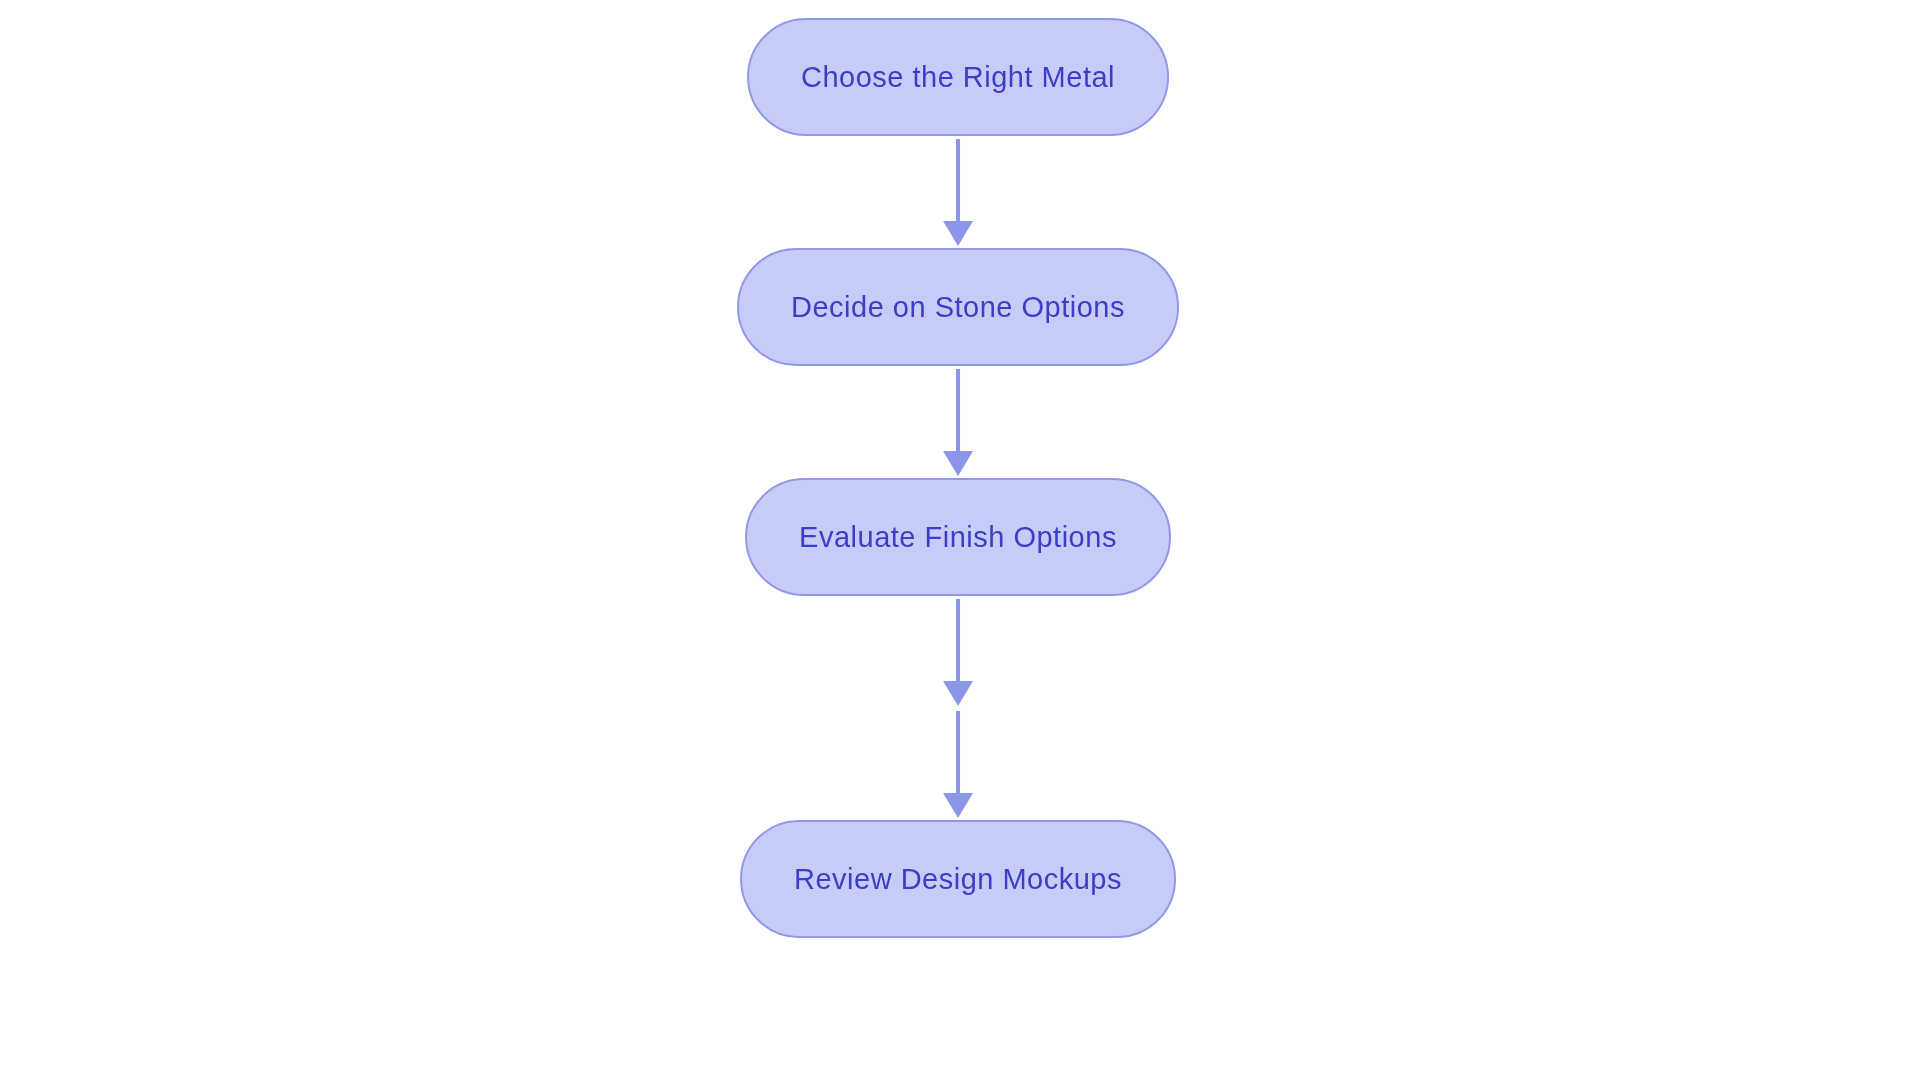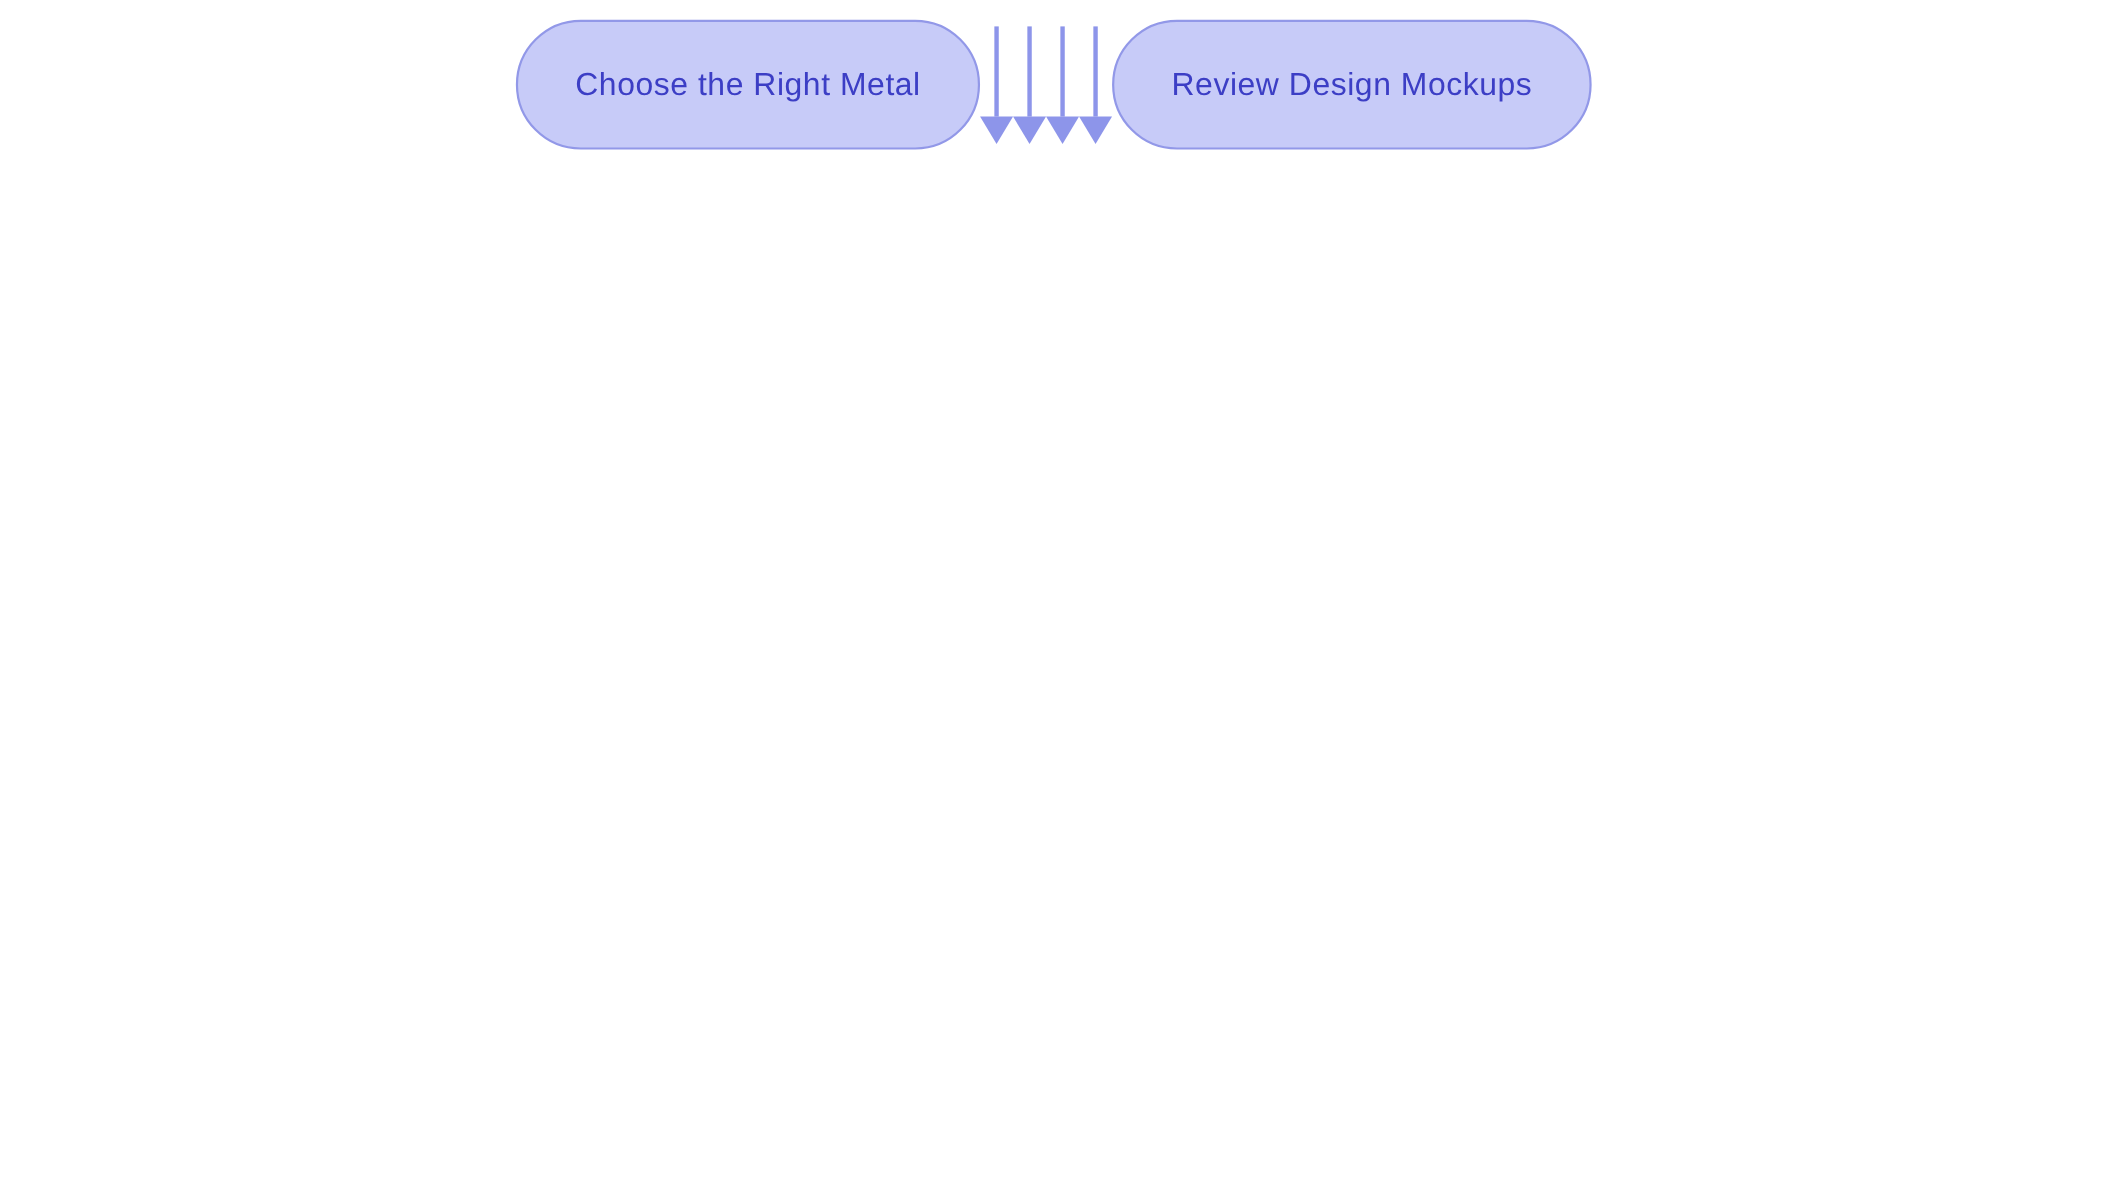--- a/index.html
+++ b/index.html
@@ -16,20 +16,21 @@
     background: var(--bg);
     font-family: "Liberation Sans", "DejaVu Sans", sans-serif;
     overflow: hidden;
   }
   .flowchart {
     position: absolute;
     left: 958px;
     top: 18px;
     transform: translateX(-50%);
     display: flex;
+    flex-direction: column;
     align-items: center;
     text-align: right;
   }
   .node {
     height: 118px;
     padding: 0 52px;
     display: flex;
     align-items: center;
     justify-content: center;
     background: var(--node-fill);
@@ -67,26 +68,32 @@
 
   <div class="node">
     <span>Choose the Right Metal</span>
   </div>
 
   <div class="connector">
     <div class="shaft"></div>
     <div class="head"></div>
   </div>
 
+  <div class="node">
+    <span>Decide on Stone Options</span>
+  </div>
 
   <div class="connector">
     <div class="shaft"></div>
     <div class="head"></div>
   </div>
 
+  <div class="node">
+    <span>Evaluate Finish Options</span>
+  </div>
 
   <div class="connector">
     <div class="shaft"></div>
     <div class="head"></div>
   </div>
 
 
   <div class="connector">
     <div class="shaft"></div>
     <div class="head"></div>

